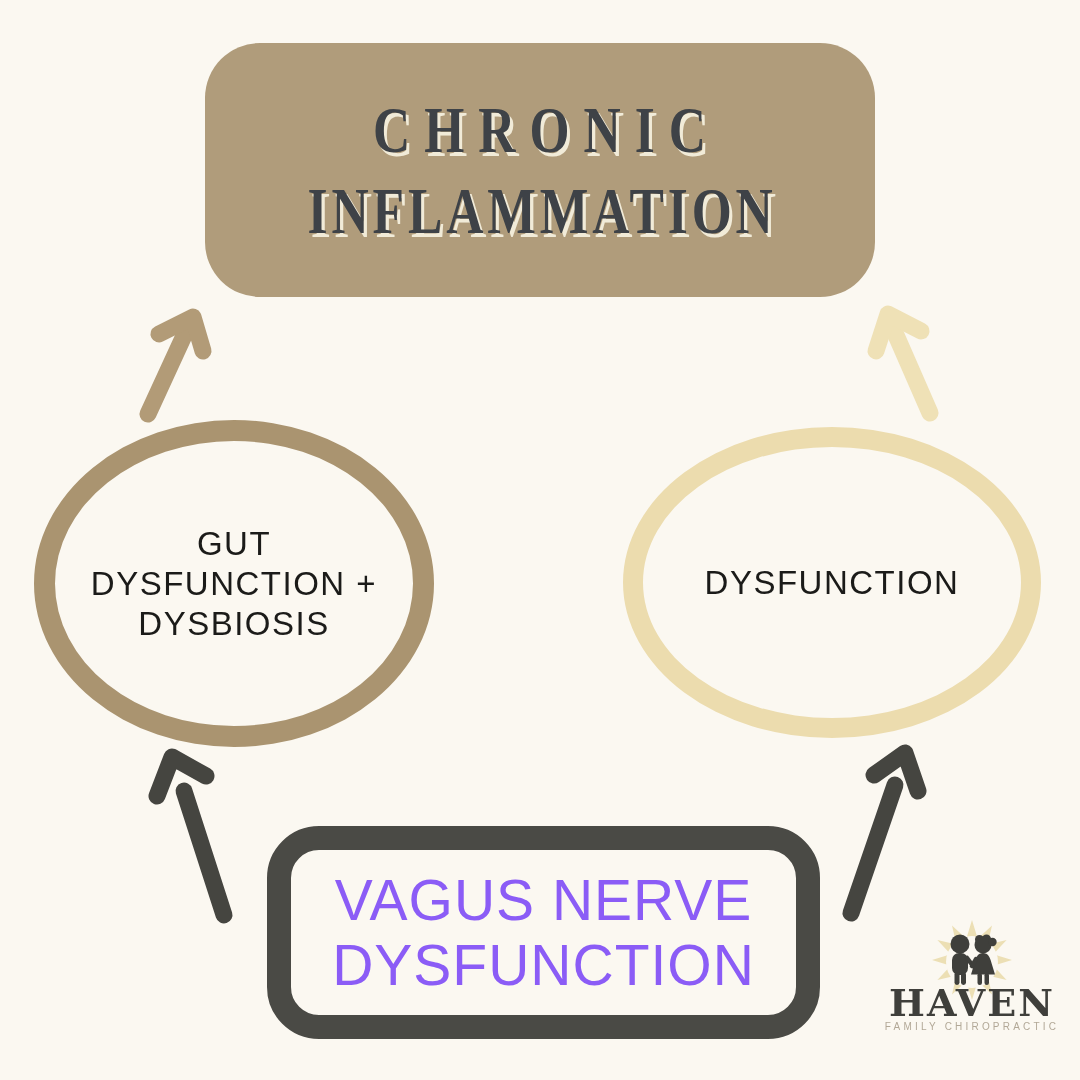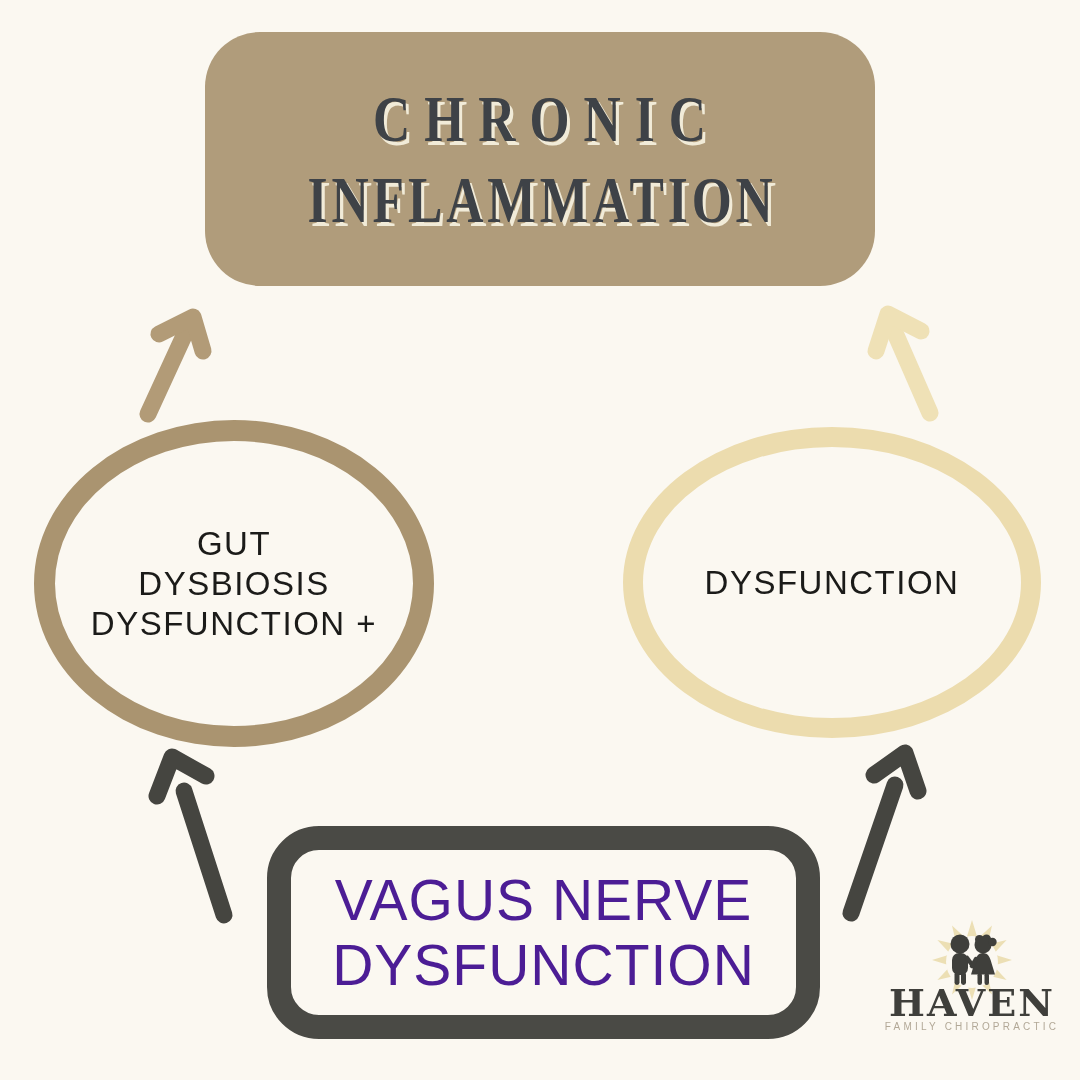--- a/index.html
+++ b/index.html
@@ -6,21 +6,21 @@
   .canvas{
     position:relative;width:1080px;height:1080px;overflow:hidden;
     background:#fbf8f1;
     font-family:"Liberation Sans", sans-serif;
   }
   
   .arrows{position:absolute;left:0;top:0;width:1080px;height:1080px;}
   .arrows line,.arrows polyline{fill:none;stroke-width:17;stroke-linecap:round;stroke-linejoin:round;}
   
   .title-box{
-    position:absolute;left:205px;top:32px;width:670px;height:254px;
+    position:absolute;left:205px;top:43px;width:670px;height:254px;
     background:#b09c7b;border-radius:55px;
     display:flex;flex-direction:column;align-items:center;justify-content:center;
   }
   .title-line{
     font-family:"Liberation Serif", serif;font-weight:700;
     font-size:66px;line-height:81px;color:#3e4247;
     text-shadow:4px 4px 0 #f1ebd8;
     transform:scaleX(0.78);white-space:nowrap;
   }
   .title-line.l1{letter-spacing:18px;text-indent:18px;}
@@ -36,21 +36,21 @@
     text-align:center;color:#1b1b19;font-size:33px;line-height:40px;
     letter-spacing:1.5px;font-weight:400;
   }
   
   .vagus-box{
     position:absolute;left:267px;top:826px;width:553px;height:213px;box-sizing:border-box;
     border:24px solid #4a4a45;border-radius:52px;background:#fbf8f1;
     display:flex;flex-direction:column;align-items:center;justify-content:center;
   }
   .vagus-line{
-    color:#4c1d95;font-size:57px;line-height:65px;letter-spacing:1px;
+    color:#8b5cf6;font-size:57px;line-height:65px;letter-spacing:1px;
     white-space:nowrap;font-weight:400;
   }
   
   .logo{position:absolute;left:880px;top:915px;width:185px;height:125px;}
   .logo-name{
     font-family:"DejaVu Serif", serif;font-weight:700;font-size:38px;letter-spacing:2px;
   }
   .logo-tagline{
     font-family:"Liberation Sans", sans-serif;font-size:10px;letter-spacing:3.2px;
   }
@@ -80,22 +80,22 @@
   </svg>
 
   <div class="title-box">
     <div class="title-line l1">CHRONIC</div>
     <div class="title-line l2">INFLAMMATION</div>
   </div>
 
   <div class="ellipse gut">
     <div class="node-text">
       <div>GUT</div>
+      <div>DYSFUNCTION +</div>
       <div>DYSBIOSIS</div>
-      <div>DYSFUNCTION +</div>
     </div>
   </div>
 
   <div class="ellipse neuro">
     <div class="node-text">
       <div>DYSFUNCTION</div>
     </div>
   </div>
 
   <div class="vagus-box">

